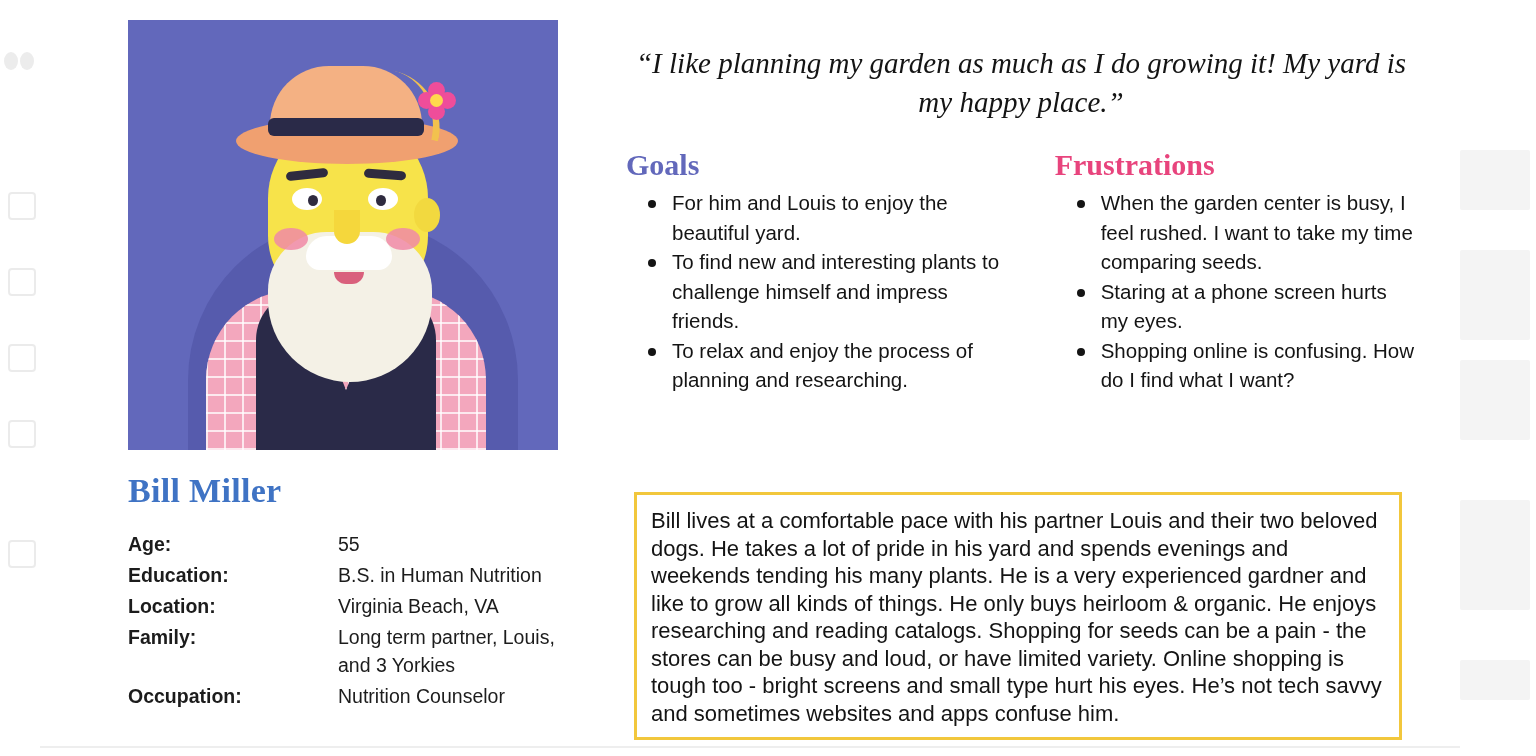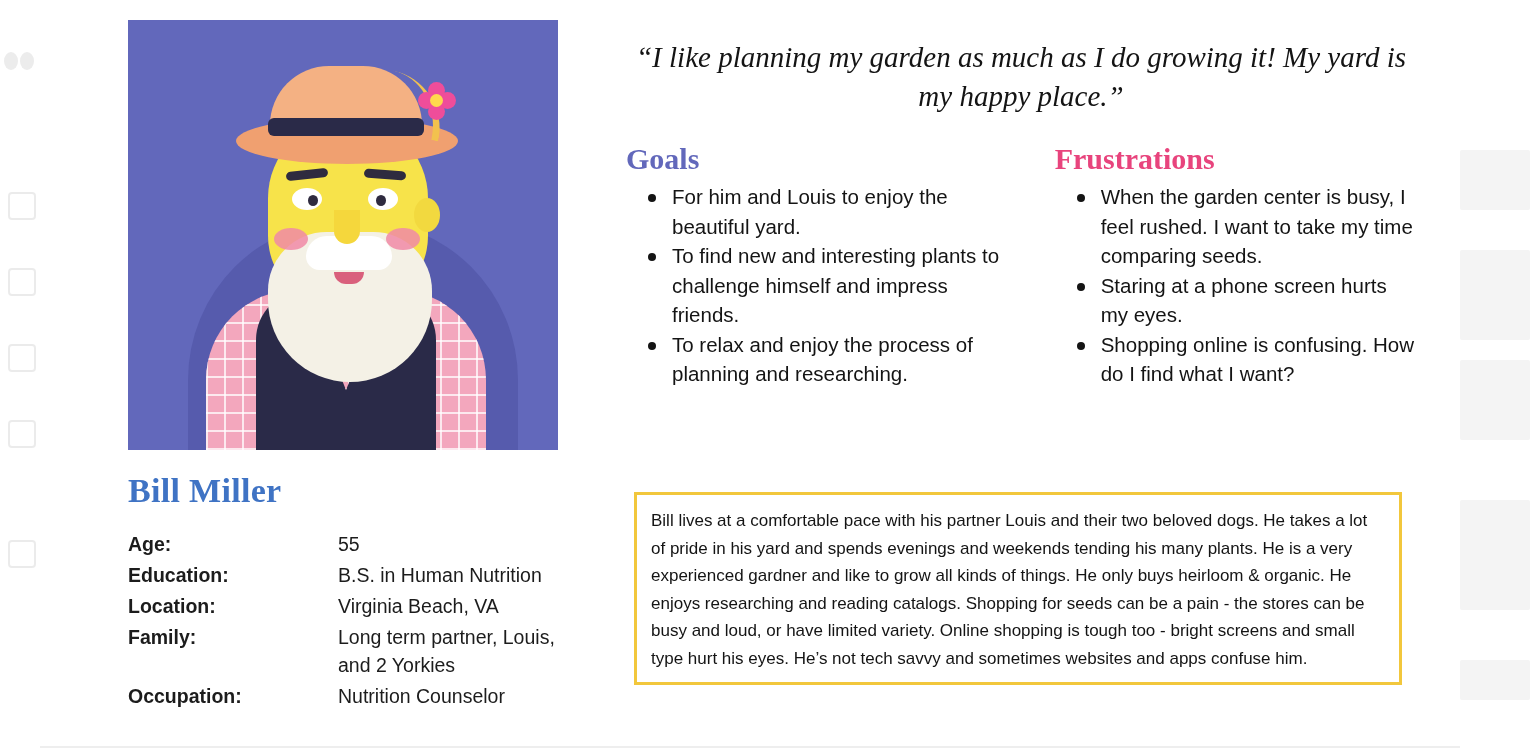--- a/index.html
+++ b/index.html
@@ -322,21 +322,21 @@
     flex: 1;
     font-size: 19.5px;
     color: #1c1c1c;
     line-height: 28px;
     margin-left: 28px;
   }
 
   
   #right-col {
     position: absolute;
-    left: 626px; top: 38px;
+    left: 626px; top: 44px;
     width: 790px;
   }
   #quote {
     font-family: "Liberation Serif", serif;
     font-style: italic;
     font-size: 29px;
     line-height: 39px;
     text-align: center;
     color: #141414;
     padding: 0 6px;
@@ -385,21 +385,21 @@
   #bio-box {
     position: absolute;
     left: 634px; top: 492px;
     width: 768px;
     box-sizing: border-box;
     border: 3px solid #f2c73c;
     padding: 12px 14px 10px 14px;
     background: #ffffff;
   }
   #bio-text {
-    font-size: 17px;
+    font-size: 22px;
     line-height: 27.5px;
     color: #141414;
   }
 </style>
 </head>
 <body>
 
 <div id="left-rail">
   <div class="rail-dots"><span></span><span></span></div>
   <div class="rail-icon" style="top:192px;"></div>
@@ -476,21 +476,21 @@
       <div class="fact-row">
         <div class="fact-label">Education:</div>
         <div class="fact-value">B.S. in Human Nutrition</div>
       </div>
       <div class="fact-row">
         <div class="fact-label">Location:</div>
         <div class="fact-value">Virginia Beach, VA</div>
       </div>
       <div class="fact-row">
         <div class="fact-label">Family:</div>
-        <div class="fact-value">Long term partner, Louis, and 2 Yorkies</div>
+        <div class="fact-value">Long term partner, Louis, and 3 Yorkies</div>
       </div>
       <div class="fact-row">
         <div class="fact-label">Occupation:</div>
         <div class="fact-value">Nutrition Counselor</div>
       </div>
     </div>
   </div>
 
   <div id="right-col">
     <div id="quote">“I like planning my garden as much as I do growing it! My yard is my happy place.”</div>

